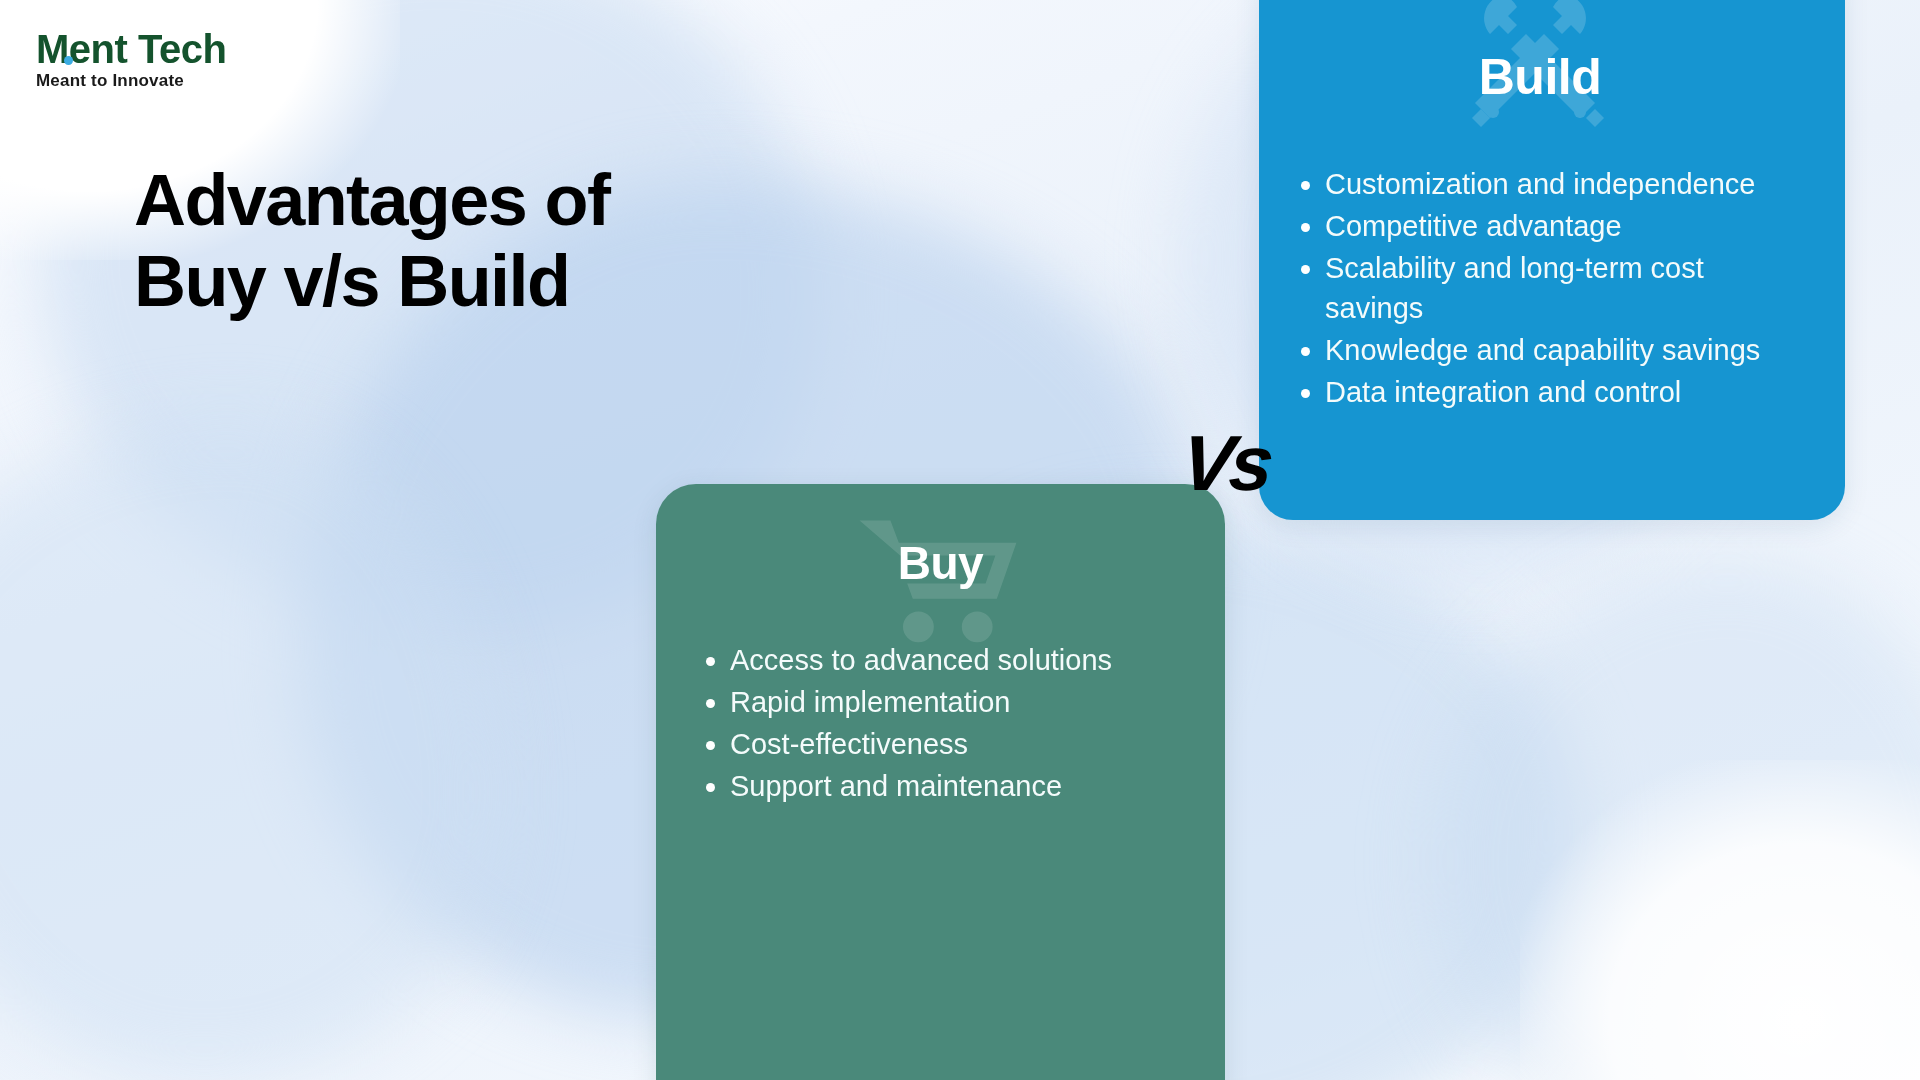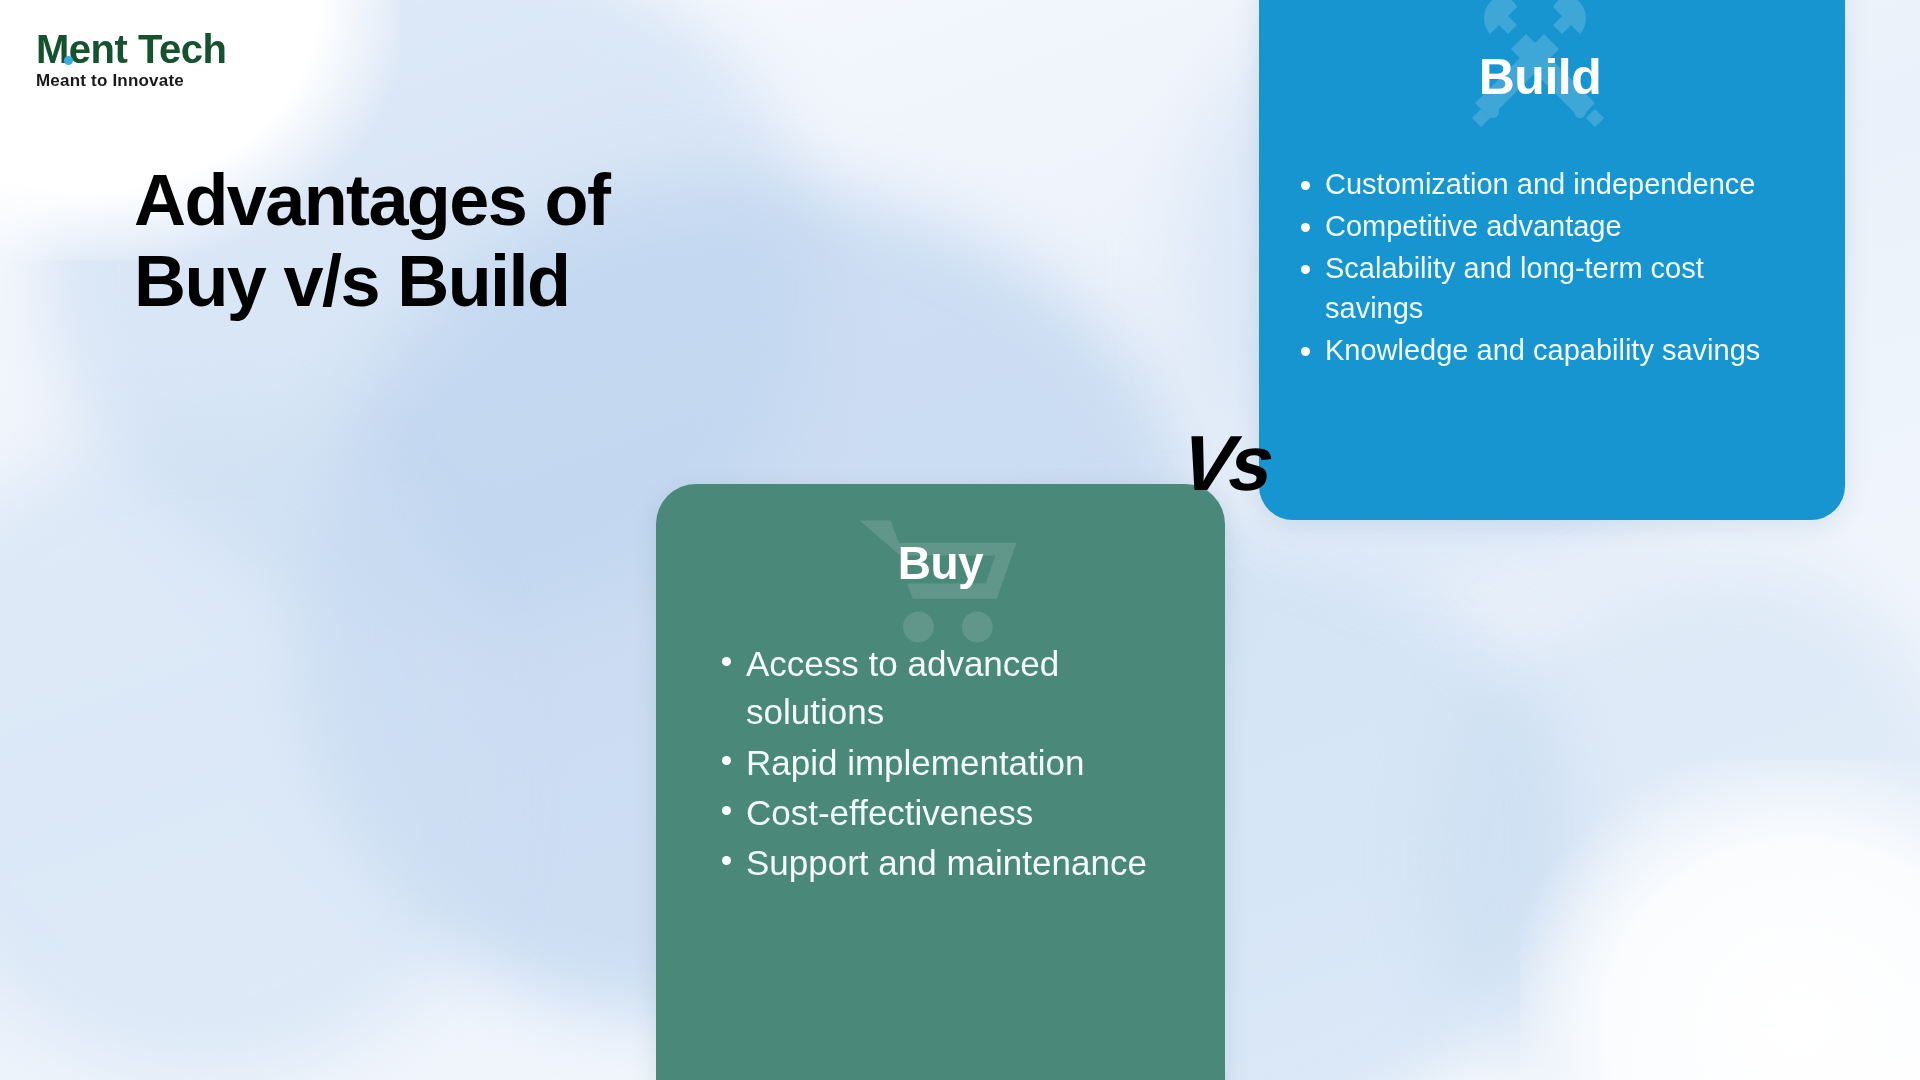--- a/index.html
+++ b/index.html
@@ -218,23 +218,23 @@
     border-radius: 40px 40px 0 0;
     box-shadow: 0 6px 26px rgba(20, 70, 60, 0.10);
   }
   #card-buy .card-title {
     margin-top: 56px;
     font-size: 46px;
     line-height: 1;
   }
   #card-buy .card-list {
     margin-top: 54px;
-    padding-left: 60px;
+    padding-left: 44px;
     padding-right: 22px;
-    font-size: 35px;
+    font-size: 29px;
     line-height: 1.38;
   }
   #buy-ghost {
     left: 192px;
     top: 28px;
     width: 180px;
     height: 140px;
     opacity: 0.12;
   }
 
@@ -293,20 +293,21 @@
         <circle cx="22" cy="84" r="4"></circle>
         <circle cx="80" cy="84" r="4"></circle>
       </g>
     </svg>
     <div class="card-title">Build</div>
     <ul class="card-list">
       <li>Customization and independence</li>
       <li>Competitive advantage</li>
       <li>Scalability and long-term cost savings</li>
       <li>Knowledge and capability savings</li>
+      <li>Data integration and control</li>
     </ul>
   </div>
 
   <div class="card" id="card-buy">
     <svg class="card-ghost-icon" id="buy-ghost" viewBox="0 0 120 100">
       <g fill="#ffffff">
         <path d="M4 6 h22 l6 16 h84 l-14 40 h-60 l-4 -11 h56 l7 -20 h-68 Z"></path>
         <circle cx="46" cy="82" r="11"></circle>
         <circle cx="88" cy="82" r="11"></circle>
       </g>

